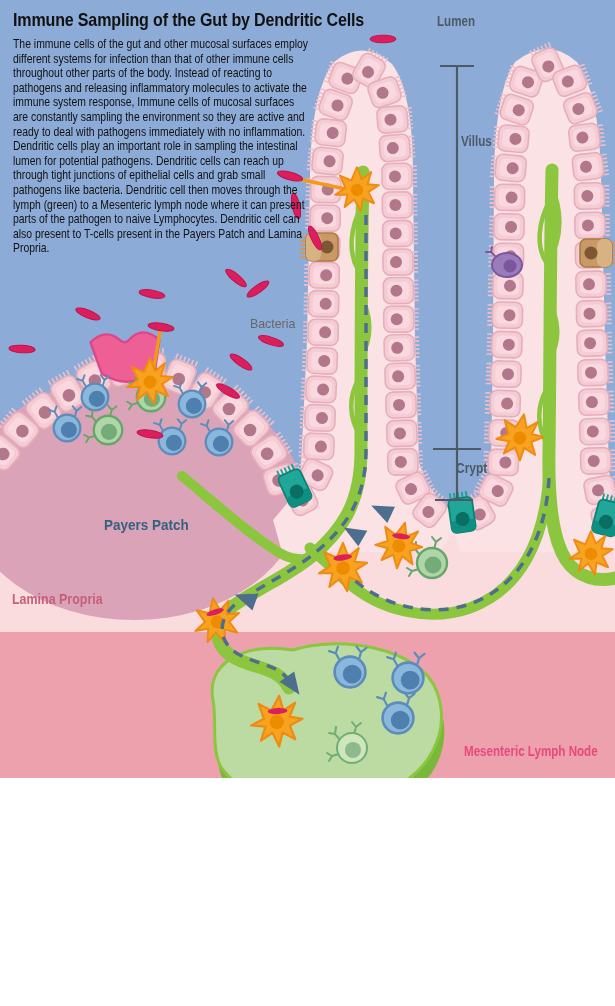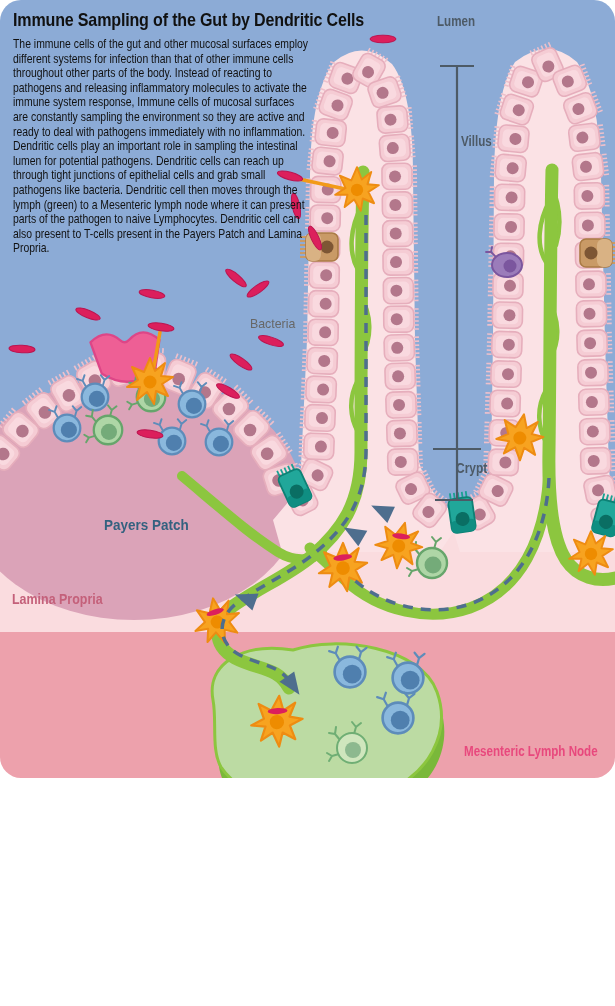--- a/index.html
+++ b/index.html
@@ -1,17 +1,17 @@
 <!DOCTYPE html>
 <html><head>
 <meta charset="utf-8">
 <style>
   html,body{margin:0;padding:0;background:#fff;}
   #stage{position:relative;width:615px;height:778px;background:#ffffff;overflow:hidden;
-         font-family:"Liberation Sans","DejaVu Sans",sans-serif;border-radius:21px;}
+         font-family:"Liberation Sans","DejaVu Sans",sans-serif;}
   #art{position:absolute;left:0;top:0;}
   .abs{position:absolute;}
   #title{left:13px;top:9px;width:430px;font-size:19px;font-weight:bold;color:#111;
          transform:scaleX(.845);transform-origin:0 0;letter-spacing:-.2px;}
   #intro{left:13px;top:37px;width:352px;font-size:12.4px;line-height:14.6px;color:#111;
          transform:scaleX(.84);transform-origin:0 0;}
   .lbl{position:absolute;font-weight:bold;transform-origin:0 0;white-space:nowrap;}
   #lbl-lumen{left:437px;top:13px;color:#4d5a66;font-size:14.5px;transform:scaleX(.8);}
   #lbl-villus{left:461px;top:133px;color:#4d5a66;font-size:14.5px;transform:scaleX(.8);}
   #lbl-crypt{left:456px;top:459px;color:#4d5a66;font-size:15px;transform:scaleX(.8);}

